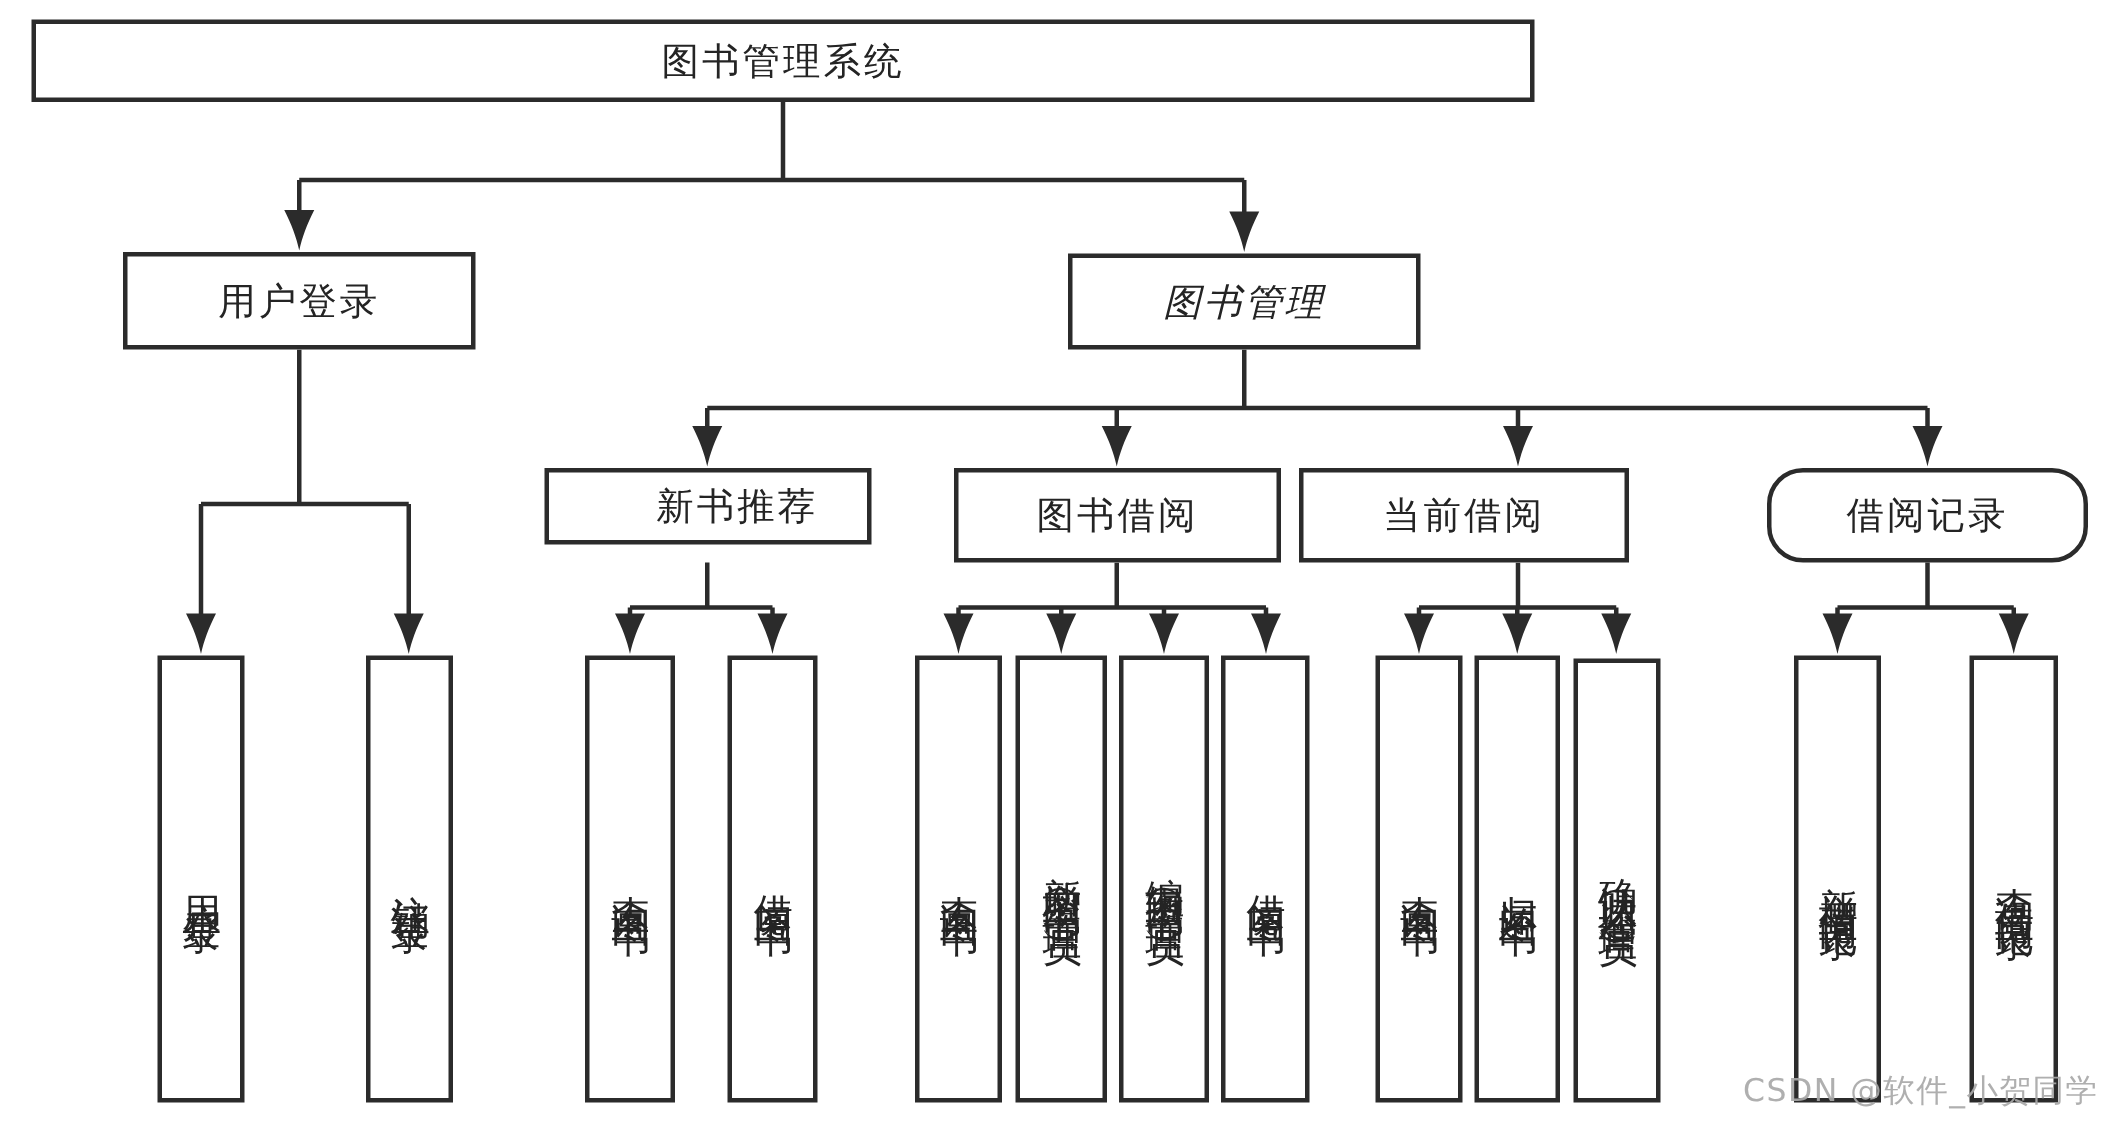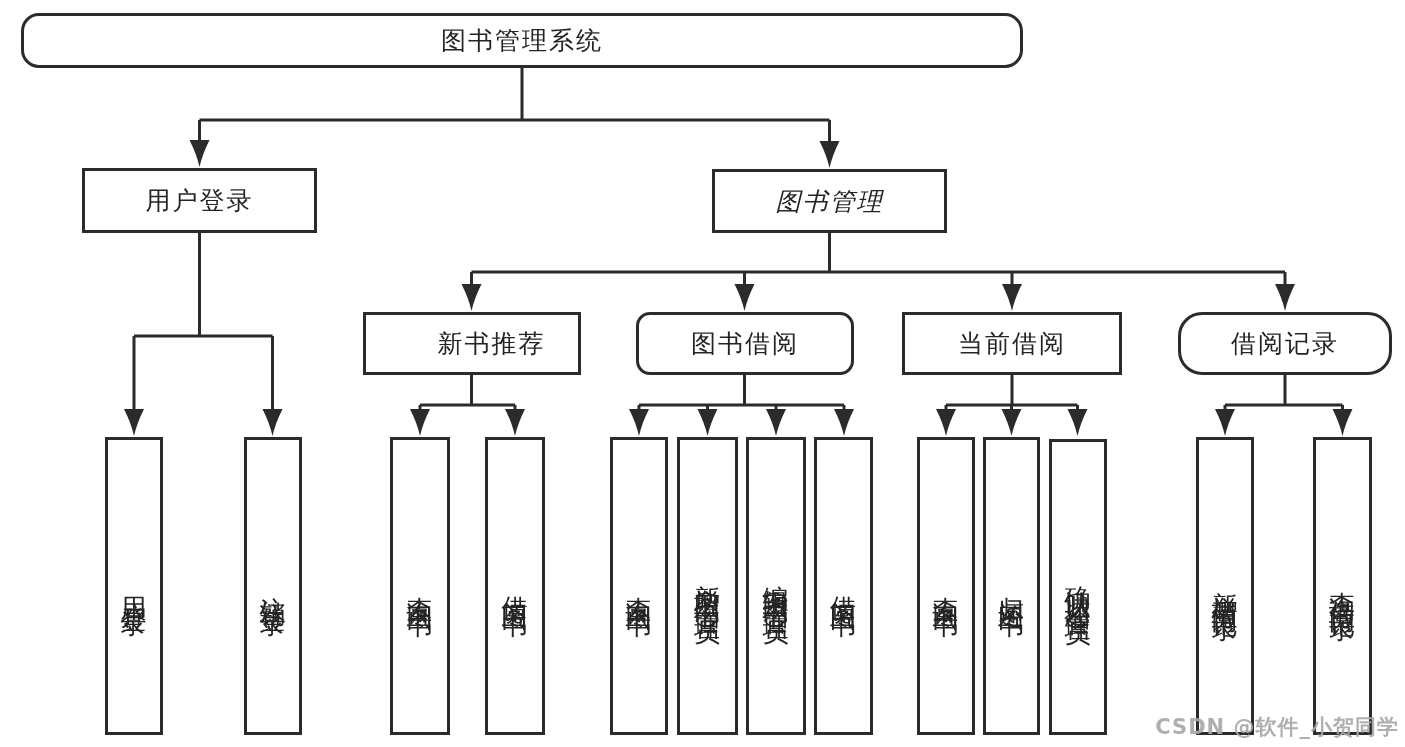--- a/index.html
+++ b/index.html
@@ -48,21 +48,20 @@
   }
   .watermark {
     position: absolute;
     right: 6px;
     top: 713px;
     z-index: 5;
     font-size: 21px;
     color: rgba(168,168,168,0.92);
     letter-spacing: 1px;
     white-space: nowrap;
-    font-weight: bold;
   }
 </style>
 </head>
 <body>
 
 <div class="canvas">
 
   <svg class="wires" width="1405" height="747" viewBox="0 0 1405 747">
     <defs>
       <path id="dart" d="M0,0 C-2,-9 -5,-17 -10,-27 L10,-27 C5,-17 2,-9 0,0 Z"></path>
@@ -109,28 +108,28 @@
       <use href="#dart" class="dart" x="1077.5" y="436"></use>
     </g>
 
     <g>
       <path class="wire" d="M1285,375 V405 M1225,405 H1342.5 M1225,405 V412 M1342.5,405 V412"></path>
       <use href="#dart" class="dart" x="1225" y="436"></use>
       <use href="#dart" class="dart" x="1342.5" y="436"></use>
     </g>
   </svg>
 
-  <div class="hnode" style="left:21px; top:13px; width:1002px; height:55px;border-radius:18px;">图书管理系统</div>
+  <div class="hnode" style="left:21px; top:13px; width:1002px; height:55px;">图书管理系统</div>
 
   <div class="hnode" style="left:82px; top:168px; width:235px; height:65px;">用户登录</div>
   <div class="hnode" style="left:712px; top:169px; width:235px; height:64px;font-style:italic;">图书管理</div>
 
-  <div class="hnode" style="left:363px; top:312px; width:218px; height:63px;padding-left:39px;">新书推荐</div>
-  <div class="hnode" style="left:636px; top:312px; width:218px; height:63px;border-radius:14px;">图书借阅</div>
-  <div class="hnode" style="left:902px; top:312px; width:220px; height:63px;">当前借阅</div>
+  <div class="hnode" style="left:363px; top:312px; width:218px; height:51px;padding-left:39px;">新书推荐</div>
+  <div class="hnode" style="left:636px; top:312px; width:218px; height:63px;">图书借阅</div>
+  <div class="hnode" style="left:866px; top:312px; width:220px; height:63px;">当前借阅</div>
   <div class="hnode" style="left:1178px; top:312px; width:214px; height:63px;border-radius:24px;">借阅记录</div>
 
   <div class="leaf" style="left:105px; top:437px; width:58px; height:298px;">
     <span>用户登录</span>
   </div>
   <div class="leaf" style="left:244px; top:437px; width:58px; height:298px;">
     <span>注销登录</span>
   </div>
 
   <div class="leaf" style="left:390px; top:437px; width:60px; height:298px;">

